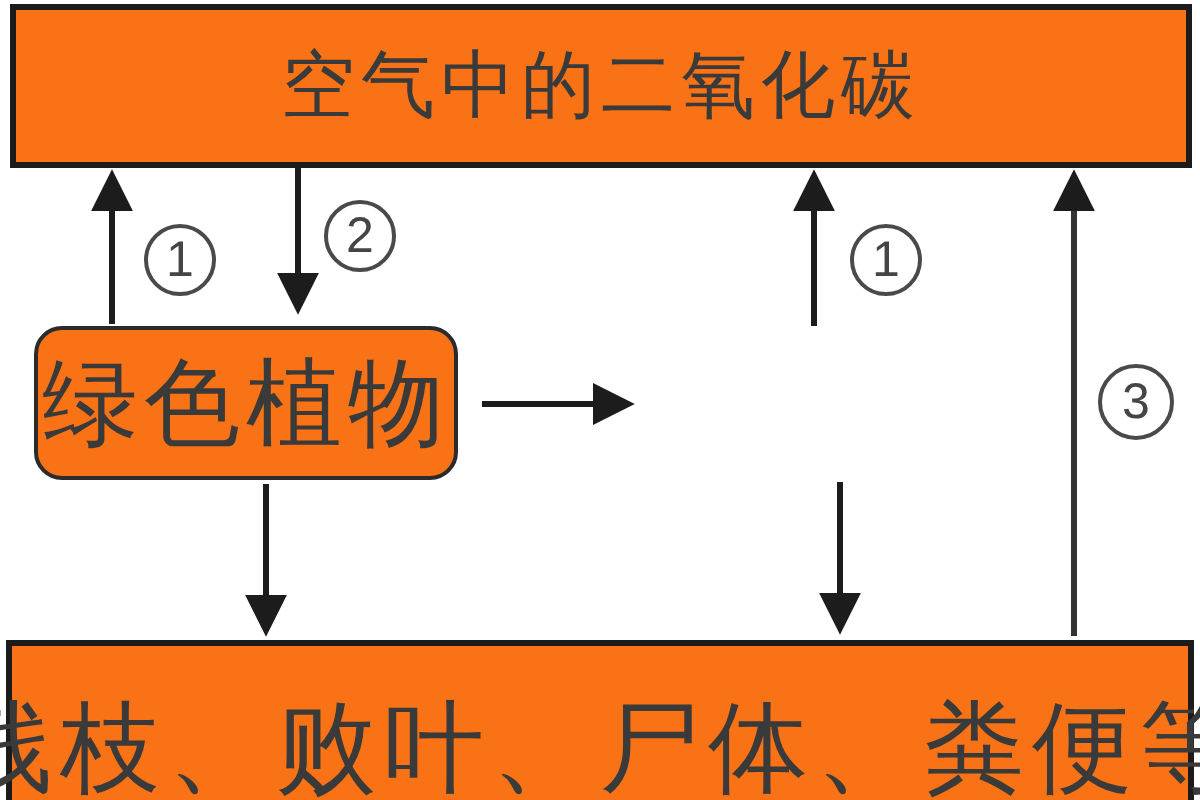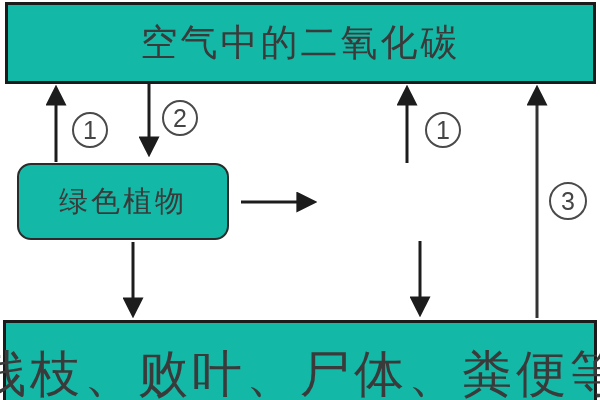--- a/index.html
+++ b/index.html
@@ -11,41 +11,41 @@
     position: relative;
     width: 600px;
     height: 400px;
     background: #ffffff;
     overflow: hidden;
     font-family: "Liberation Sans", sans-serif;
   }
   .node {
     position: absolute;
     box-sizing: border-box;
-    background: #14b8a6;
+    background: #f97316;
     border: 3px solid #1b1b1b;
     display: flex;
     align-items: center;
     justify-content: center;
     color: #3a3a3a;
     white-space: nowrap;
   }
   .node .node-label {
     font-size: 37px;
     letter-spacing: 3px;
     color: #3a3a3a;
   }
   #node-co2 {
     left: 5px; top: 2px; width: 591px; height: 82px;
   }
   #node-plants {
     left: 17px; top: 163px; width: 212px; height: 77px;
     border-width: 2px; border-color: #2b2b2b; border-radius: 14px;
   }
-  #node-plants .node-label { font-size: 29px; }
+  #node-plants .node-label { font-size: 48px; }
   #node-animals {
     left: 332px; top: 164px; width: 176px; height: 77px;
     border-width: 2px; border-color: #2b2b2b; border-radius: 14px;
   }
   #node-animals .node-label { font-size: 40px; }
   #node-detritus {
     left: 3px; top: 320px; width: 594px; height: 85px;
     align-items: flex-start;
   }
   #node-detritus .node-label {

